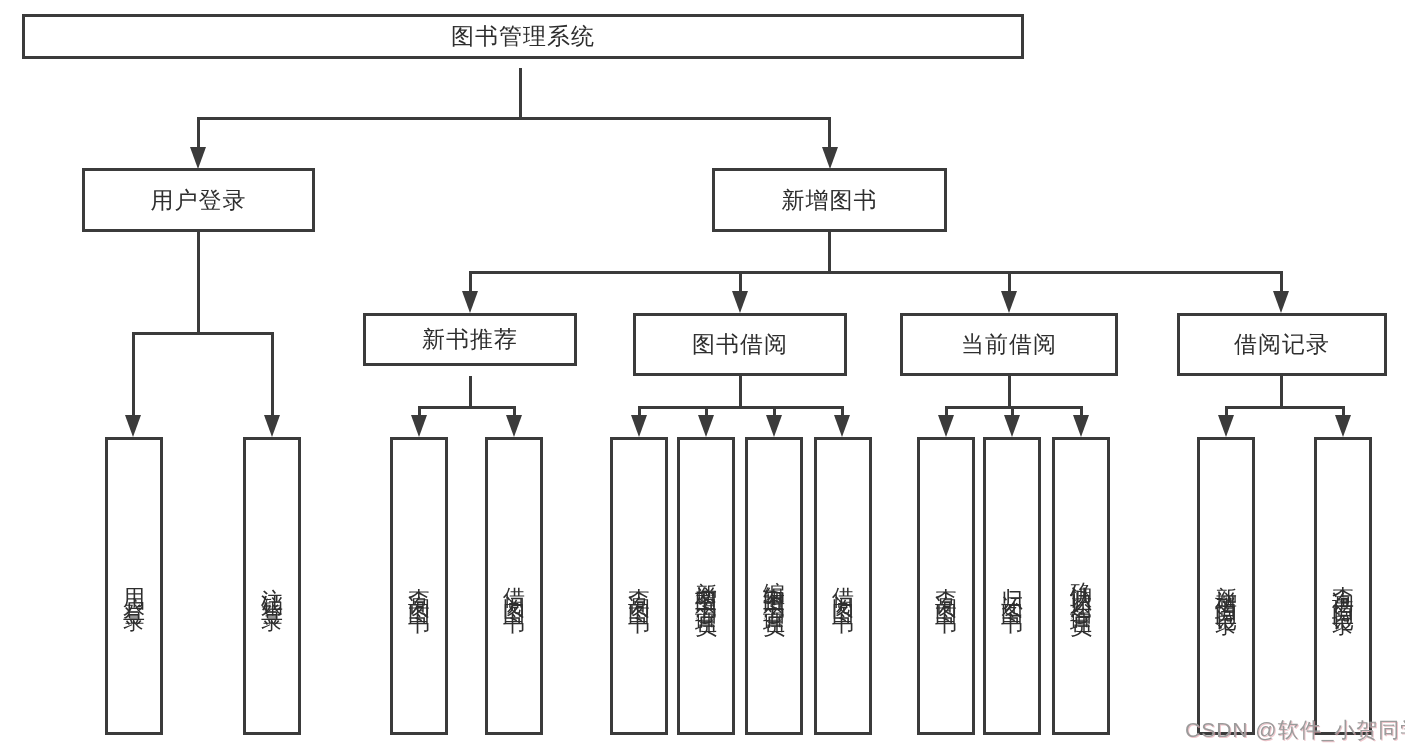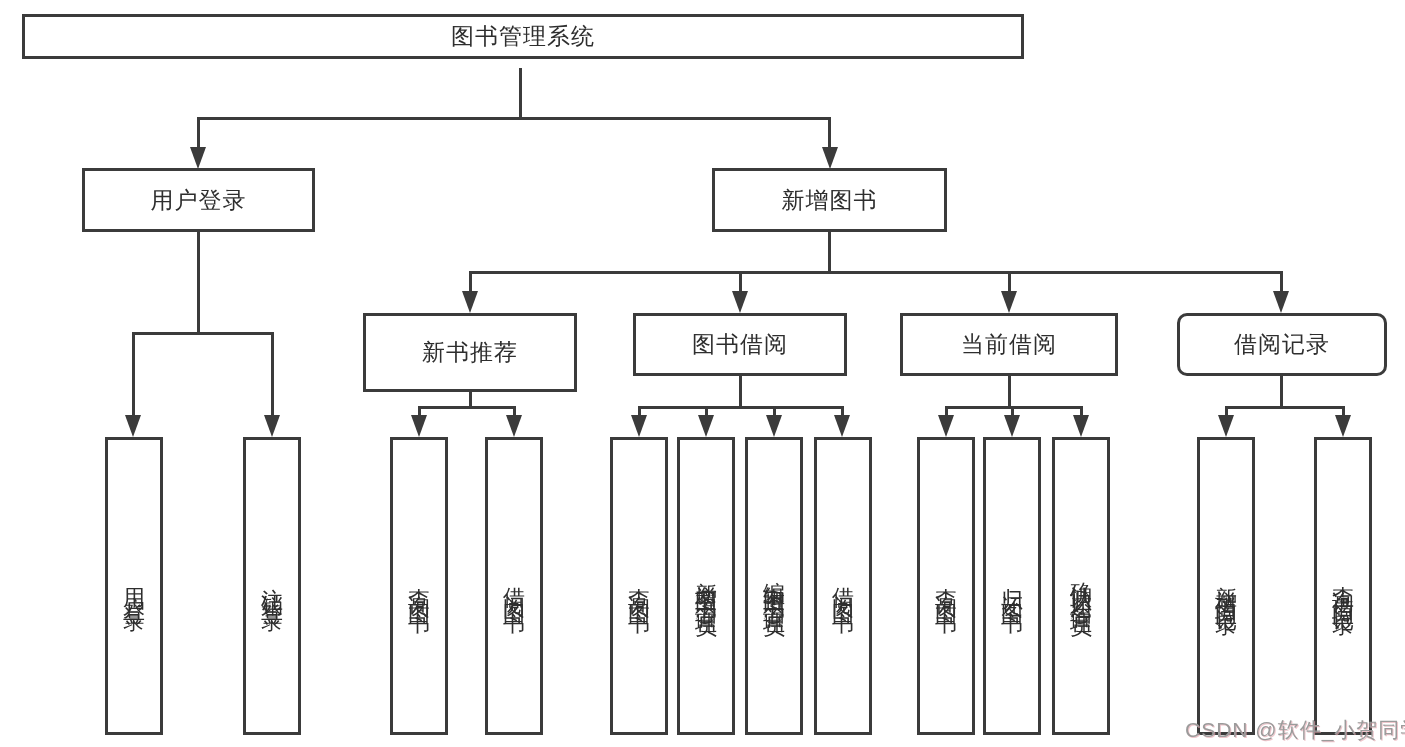--- a/index.html
+++ b/index.html
@@ -73,27 +73,27 @@
 <body>
 
 <div id="canvas">
 
   <div class="box" style="left:22px;top:14px;width:1002px;height:45px;">图书管理系统</div>
 
   <div class="box" style="left:82px;top:168px;width:233px;height:64px;">用户登录</div>
 
   <div class="box" style="left:712px;top:168px;width:235px;height:64px;">新增图书</div>
 
-  <div class="box" style="left:363px;top:313px;width:214px;height:79px;">新书推荐</div>
+  <div class="box" style="left:363px;top:313px;width:214px;height:53px;">新书推荐</div>
 
   <div class="box" style="left:900px;top:313px;width:218px;height:63px;">当前借阅</div>
 
   <div class="box" style="left:633px;top:313px;width:214px;height:63px;">图书借阅</div>
 
-  <div class="box" style="left:1177px;top:313px;width:210px;height:63px;border-radius:10px;">借阅记录</div>
+  <div class="box" style="left:1177px;top:313px;width:210px;height:63px;">借阅记录</div>
 
   <div class="vbox" style="left:105px;">用户登录</div>
   <div class="vbox" style="left:243px;">注销登录</div>
 
   <div class="vbox" style="left:390px;">查询图书</div>
   <div class="vbox" style="left:485px;">借阅图书</div>
 
   <div class="vbox" style="left:610px;">查询图书</div>
   <div class="vbox" style="left:677px;letter-spacing:5px;">新增图书（管理员）</div>
   <div class="vbox" style="left:745px;letter-spacing:5px;">编辑图书（管理员）</div>

